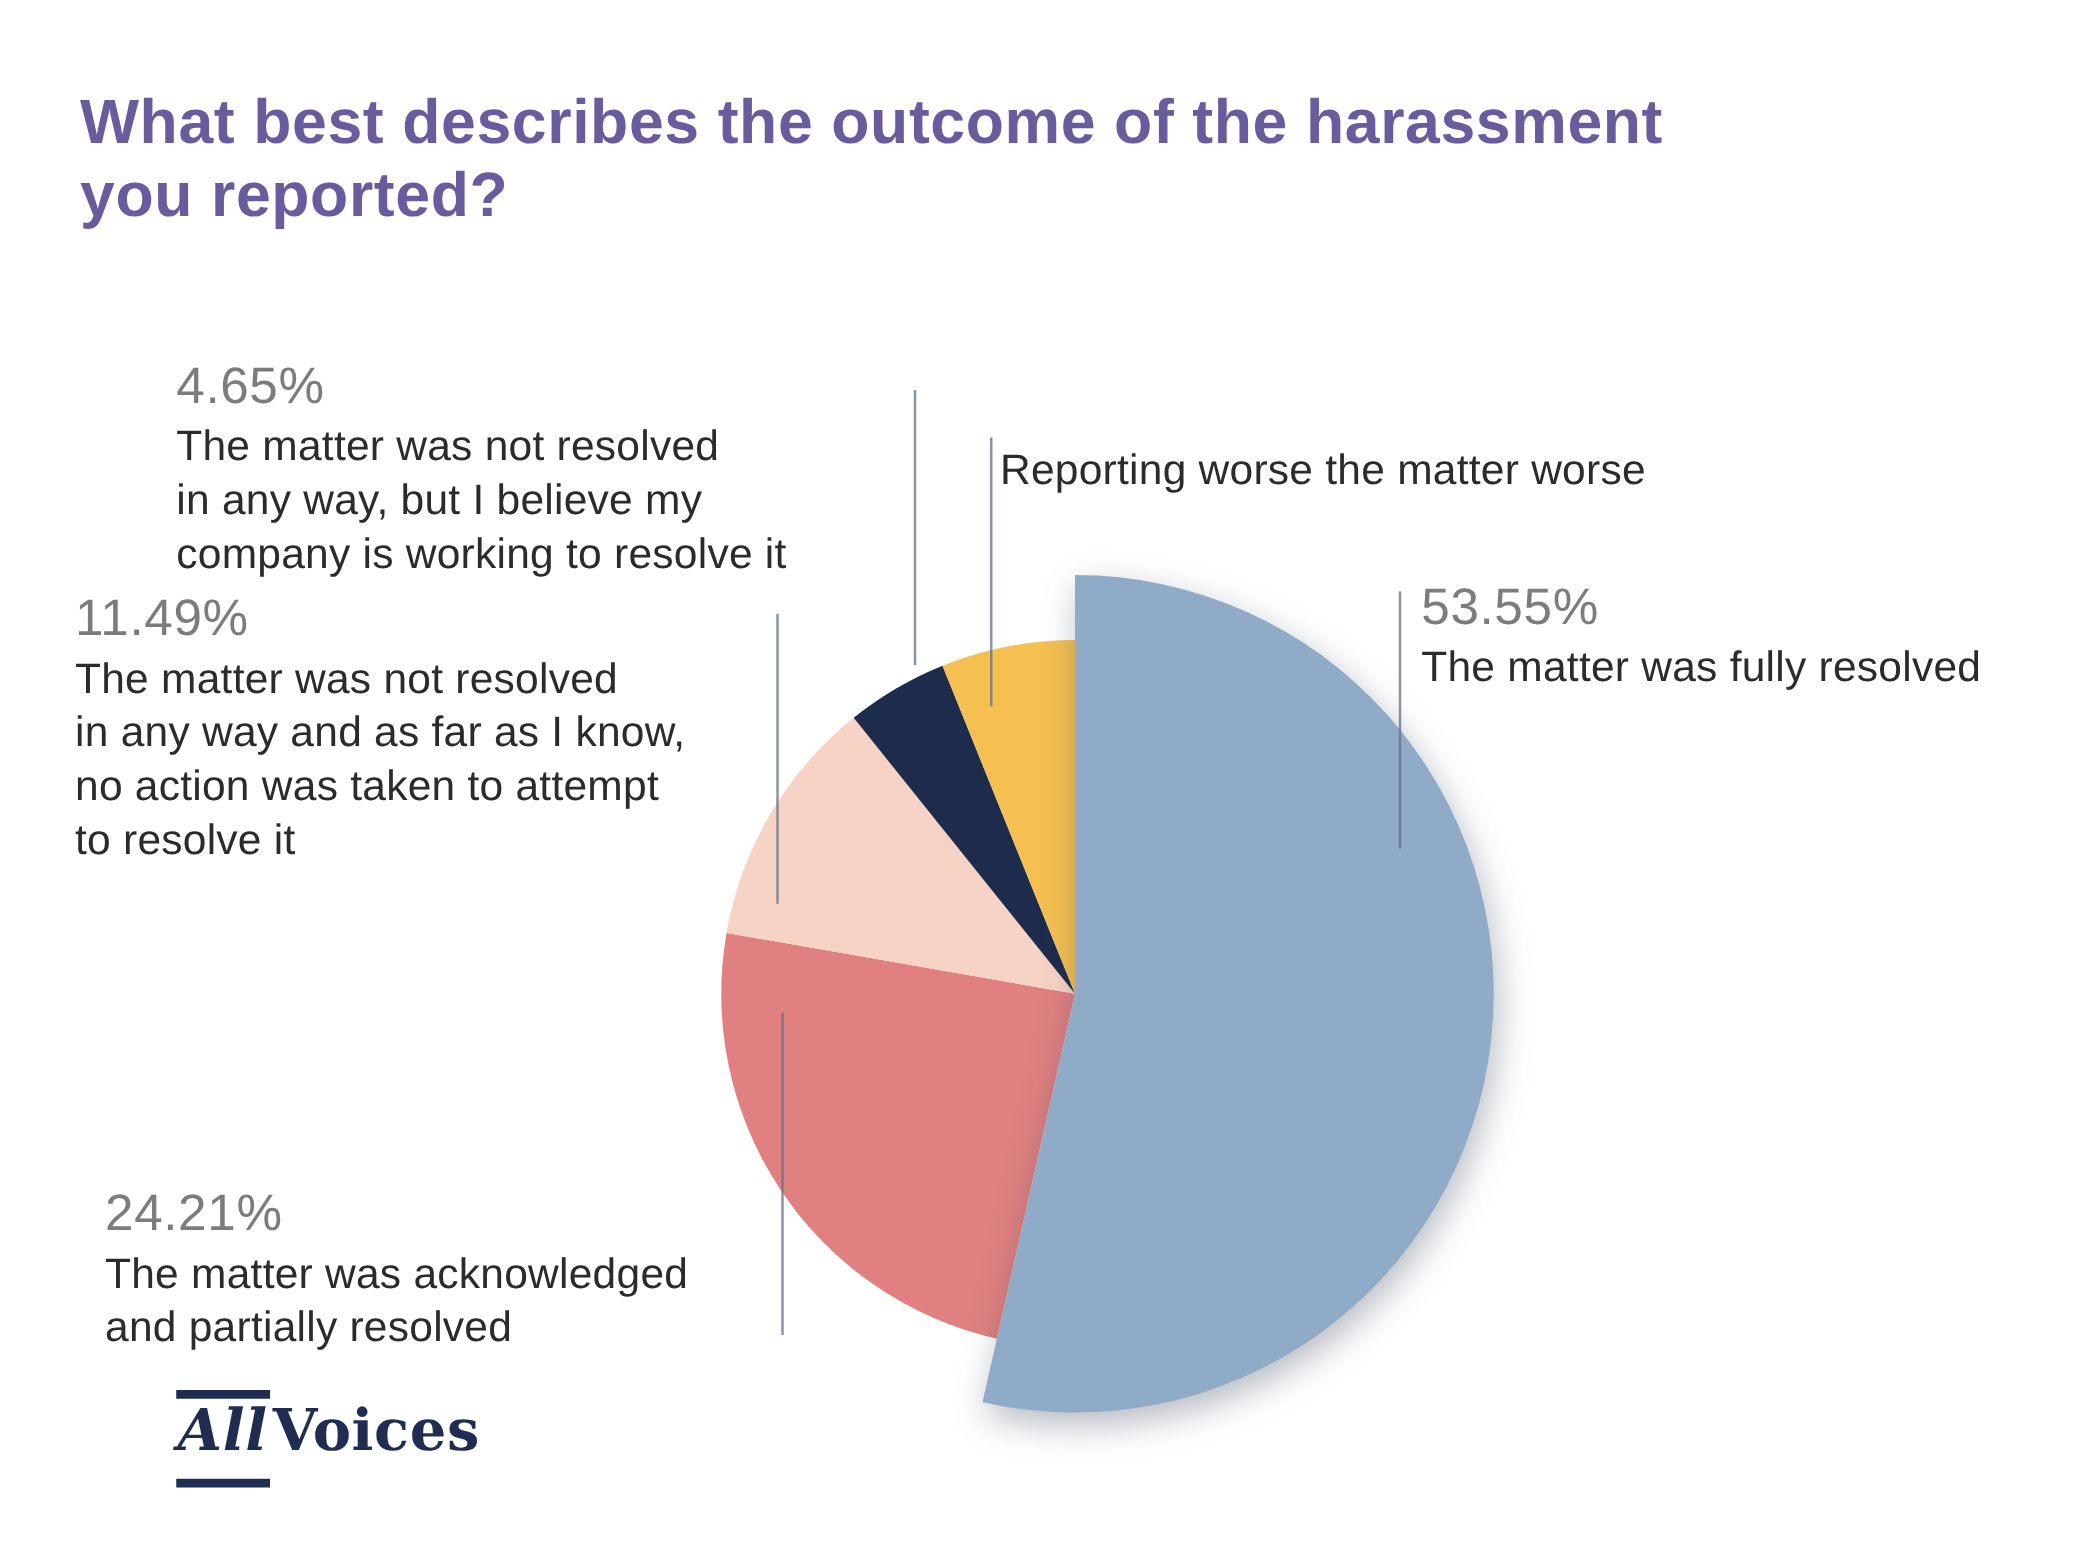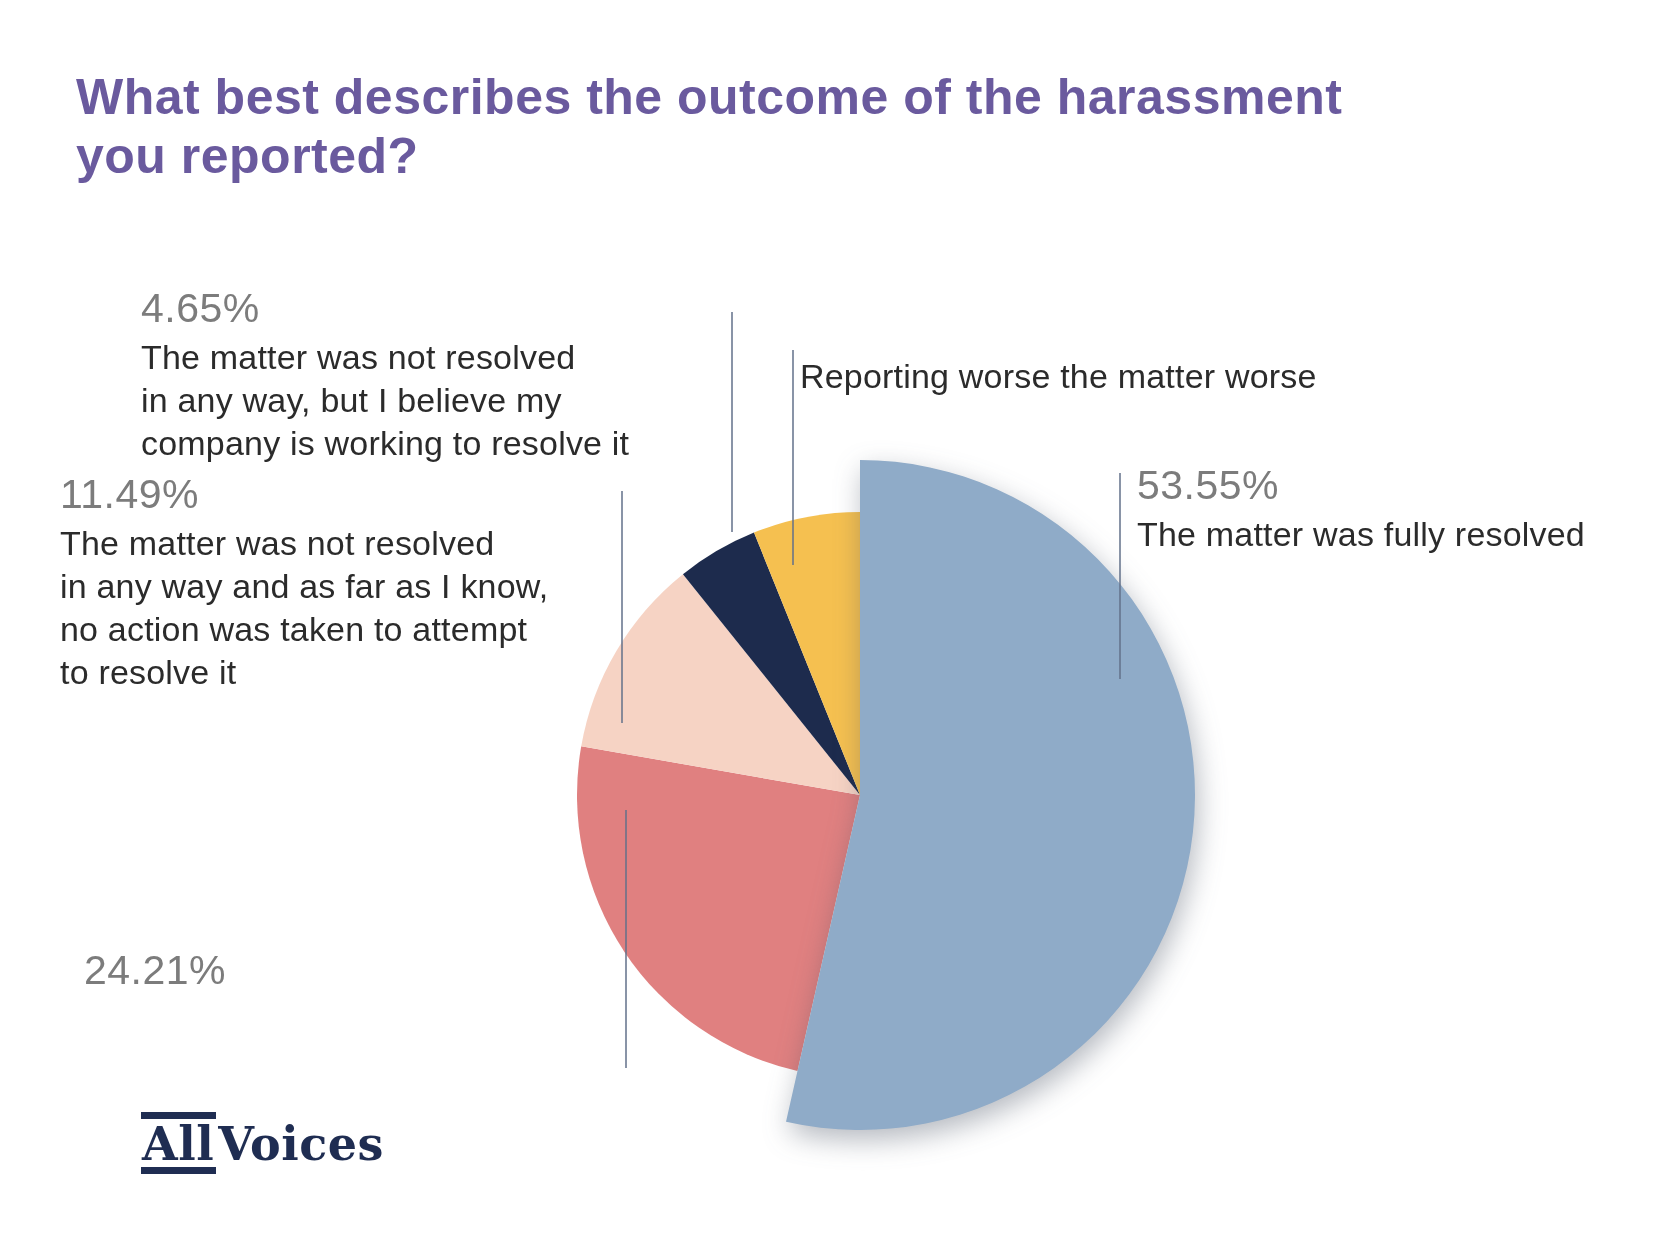--- a/index.html
+++ b/index.html
@@ -6,21 +6,20 @@
   body{
     width:1667px;height:1250px;position:relative;overflow:hidden;
     background:#ffffff;
     font-family:"Liberation Sans","DejaVu Sans",sans-serif;
   }
   .page-title{
     position:absolute;left:64px;top:34px;width:1480px;
     font-size:50px;font-weight:700;line-height:1.18;letter-spacing:.5px;
     color:var(--c-title,#6a5a9e);
     white-space:pre-line;
-    margin-left:12px;
   }
   .pie-svg{position:absolute;left:0;top:0;}
   .pie-svg path.emphasized{filter:drop-shadow(3px 10px 14px rgba(60,70,90,.38));}
   .ann{position:absolute;}
   .ann .pct{
     font-size:41px;line-height:1.1;color:var(--c-pct,#7c7c7c);
     margin:0 0 5px 0;letter-spacing:.5px;
   }
   .ann .lbl{
     font-size:34px;line-height:1.26;color:var(--c-label,#2b2b2b);
@@ -31,21 +30,22 @@
   }
   .logo{
     position:absolute;left:141px;top:1112px;
     font-family:"DejaVu Serif","Liberation Serif",serif;
     font-weight:700;font-size:46px;color:var(--c-logo,#1f2d52);
     letter-spacing:.5px;
   }
   .logo-all{
     display:inline-block;line-height:1;
     border-top:7px solid currentColor;border-bottom:7px solid currentColor;
-    padding:2px 2px 0 1px;
+    padding:2px 2px 16px 1px;
+    font-style:italic;
   }
   .logo-voices{margin-left:2px;text-align:center;}
 </style>
 </head>
 <body style="--c-title: #6a5a9e; --c-pct: #7c7c7c; --c-label: #2b2b2b; --c-leader: #62708a; --c-logo: #1f2d52;">
 
 <h1 class="page-title">What best describes the outcome of the harassment
 you reported?</h1>
 
 <svg class="pie-svg" width="1667" height="1250" viewBox="0 0 1667 1250" aria-hidden="true">
@@ -64,20 +64,22 @@
 <div class="leader" style="left:731px;top:312px;height:220px"></div>
 <div class="leader" style="left:792px;top:350px;height:215px"></div>
 
 <div class="ann" style="left:1137px;top:463px">
   <div class="pct">53.55%</div>
   <div class="lbl">The matter was fully resolved</div>
 </div>
 
 <div class="ann" style="left:84px;top:948px">
   <div class="pct">24.21%</div>
+  <div class="lbl">The matter was acknowledged
+and partially resolved</div>
 </div>
 
 <div class="ann" style="left:60px;top:472px">
   <div class="pct">11.49%</div>
   <div class="lbl">The matter was not resolved
 in any way and as far as I know,
 no action was taken to attempt
 to resolve it</div>
 </div>
 

